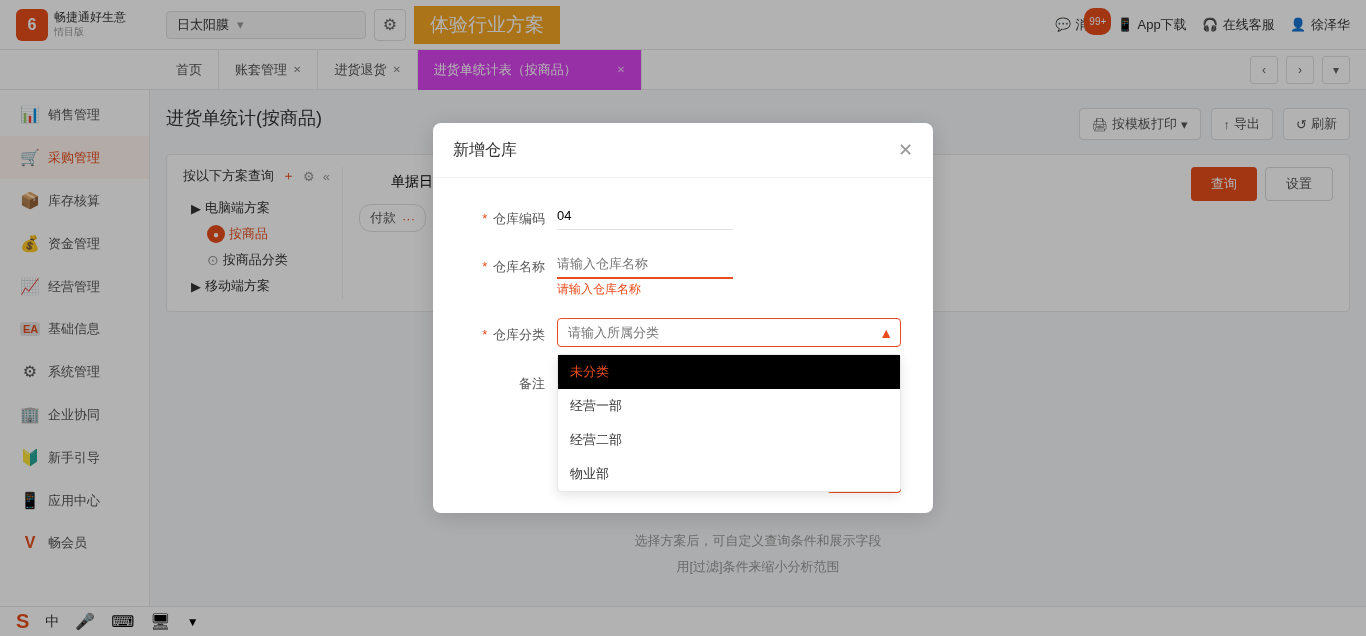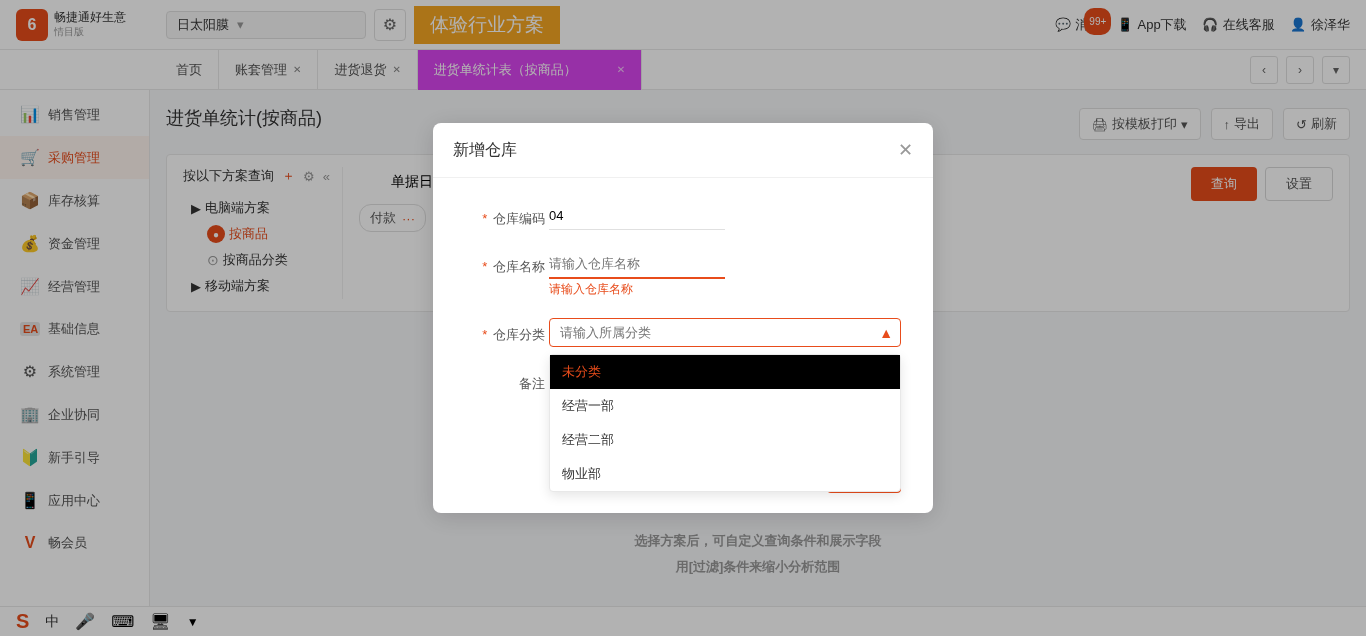--- a/index.html
+++ b/index.html
@@ -180,21 +180,21 @@
     }
     .modal-header {
       padding: 16px 20px;
       border-bottom: 1px solid #f0f0f0;
       display: flex; align-items: center; justify-content: space-between;
     }
     .modal-title { font-size: 16px; font-weight: 500; color: #333; }
     .modal-close { cursor: pointer; font-size: 18px; color: #999; }
     .modal-body { padding: 24px 32px; }
     .form-row {
-      display: flex; align-items: flex-start; gap: 4px;
+      display: flex; align-items: flex-start; gap: 12px;
       margin-bottom: 20px;
     }
     .form-label {
       width: 80px; text-align: right; font-size: 13px; color: #555;
       padding-top: 8px; flex-shrink: 0;
     }
     .required { color: #e84c1b; margin-right: 2px; }
     .form-input {
       flex: 1; border: none; border-bottom: 1px solid #e0e0e0;
       padding: 6px 0; font-size: 13px; outline: none;
@@ -263,21 +263,21 @@
     }
     .filter-label { font-size: 14px; color: #000000; margin-left: 32px; }
     .filter-select {
       border: 1px solid #e0e0e0; border-radius: 4px;
       padding: 5px 24px 5px 8px; font-size: 13px;
       background: #fff; cursor: pointer;
       min-width: 120px;
     }
     .hint-area {
       position: absolute; bottom: 60px; left: 50%; transform: translateX(-50%);
-      text-align: center; color: #999; font-size: 13px; font-weight: bold;
+      text-align: center; color: #999; font-size: 13px;
     }
   </style>
 </head>
 <body>
 
 <div class="top-nav">
   <div class="logo-area">
     <div class="logo-icon">
       <span>6</span>
     </div>

